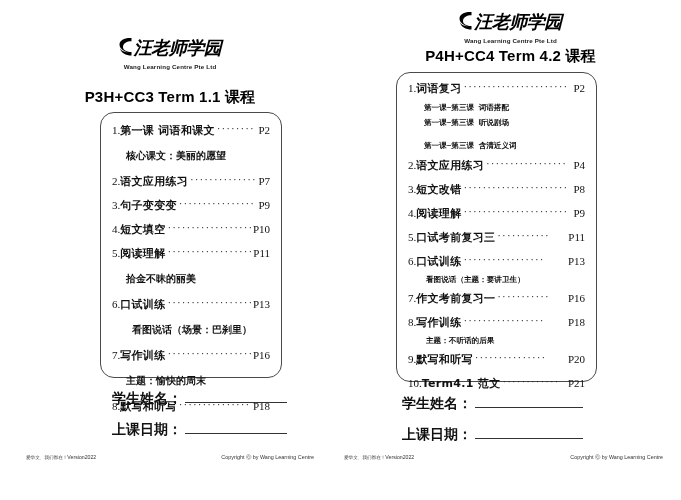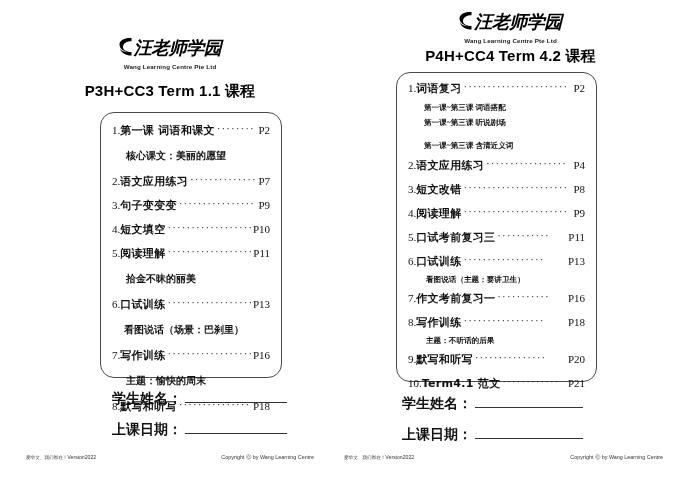--- a/index.html
+++ b/index.html
@@ -112,21 +112,21 @@
     top: -2px;
     letter-spacing: 1.1px;
     color: #222;
     font-family: "Liberation Serif", "DejaVu Serif", serif;
   }
   .toc-page {
     font-family: "Liberation Serif", "DejaVu Serif", serif;
   }
   .toc-sub {
     white-space: nowrap;
-    font-family: Liberation Serif, serif;
+    font-family: Liberation Mono, monospace;
     font-weight: bold;
     color: #111;
   }
 
   
   .sheet-left .toc-item { font-size: 11px; line-height: 1; }
   .sheet-left .toc-sub  { font-size: 10px; }
 
   
   .sheet-right .toc-item { font-size: 11px; line-height: 1; }
@@ -196,21 +196,21 @@
       <span class="logo-swoosh">
         <svg width="13" height="19" viewBox="0 0 13 19">
           <path d="M12.5 1 C6 0.5 0.5 3 0.5 7.5 C0.5 12 5 14 9 15.5 C6 15 1.5 14 0.8 10.5 C1.5 16 7 18.5 12.5 18.5 L12.5 15 C8 15 4 13.5 4 10 C4 6 8 4.2 12.5 4.2 Z" fill="#000"></path>
         </svg>
       </span>
       <span class="logo-cn">汪老师学园</span>
     </div>
     <div class="logo-sub">Wang Learning Centre Pte Ltd</div>
   </div>
 
-  <div class="page-title" style="top:82px;">P3H+CC3 Term 1.1 课程</div>
+  <div class="page-title" style="top:88px;">P3H+CC3 Term 1.1 课程</div>
 
   <div class="toc-box" style="left:100px; top:112px; width:182px; height:266px;">
     <ul class="toc-list" style="padding:12px 11px 0 11px;">
 
       <li class="toc-item" style="margin-bottom:13px;">
         <span class="toc-num">1.</span>
         <span class="toc-label">第一课 词语和课文</span>
         <span class="toc-dots">·········</span>
         <span class="toc-page">P2</span>
       </li>
@@ -244,21 +244,21 @@
         <span class="toc-page">P11</span>
       </li>
       <li class="toc-sub" style="margin:0 0 13px 14px;">拾金不昧的丽美</li>
 
       <li class="toc-item" style="margin-bottom:13px;">
         <span class="toc-num">6.</span>
         <span class="toc-label">口试训练</span>
         <span class="toc-dots">····················</span>
         <span class="toc-page">P13</span>
       </li>
-      <li class="toc-sub" style="margin:0 0 13px 12px;">看图说话（场景：巴刹里）</li>
+      <li class="toc-sub" style="margin:0 0 13px 20px;">看图说话（场景：巴刹里）</li>
 
       <li class="toc-item" style="margin-bottom:13px;">
         <span class="toc-num">7.</span>
         <span class="toc-label">写作训练</span>
         <span class="toc-dots">····················</span>
         <span class="toc-page">P16</span>
       </li>
       <li class="toc-sub" style="margin:0 0 13px 14px;">主题：愉快的周末</li>
 
       <li class="toc-item">

